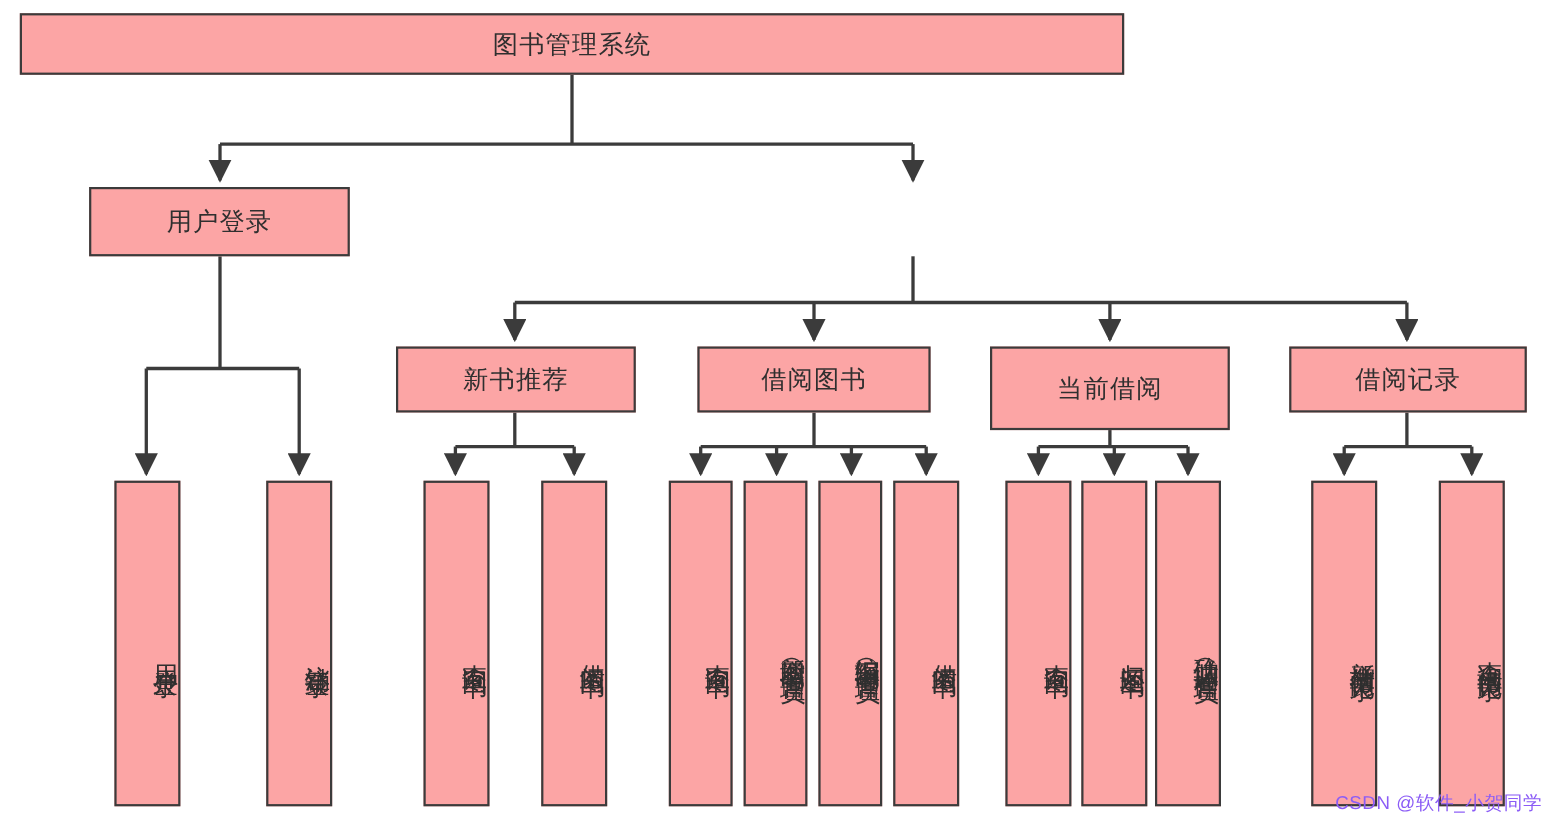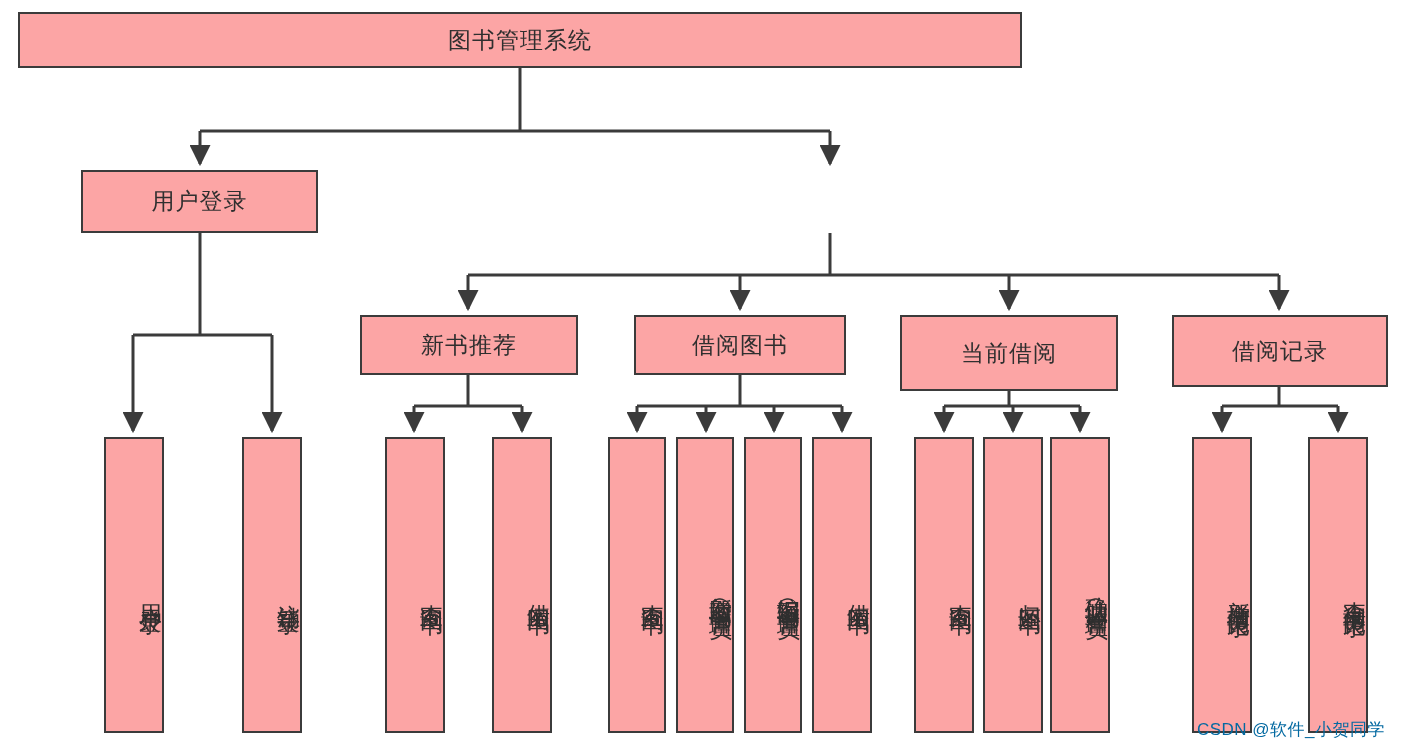--- a/index.html
+++ b/index.html
@@ -48,24 +48,24 @@
     align-items: flex-start;
     justify-content: center;
     line-height: 1.0;
   }
   .node-label {
     display: block;
     white-space: nowrap;
   }
   .watermark {
     position: absolute;
-    right: 20px;
+    right: 3px;
     bottom: 6px;
     font-size: 17px;
-    color: #0369a1;
+    color: #8b5cf6;
     z-index: 5;
     white-space: nowrap;
     letter-spacing: 0.5px;
   }
 </style>
 </head>
 <body>
 
 <div id="canvas">
 
@@ -132,21 +132,21 @@
 
   <div class="node horiz" style="left:360px; top:315px; width:218px; height:60px;">
     <span class="node-label">新书推荐</span>
   </div>
   <div class="node horiz" style="left:634px; top:315px; width:212px; height:60px;">
     <span class="node-label">借阅图书</span>
   </div>
   <div class="node horiz" style="left:900px; top:315px; width:218px; height:76px;">
     <span class="node-label">当前借阅</span>
   </div>
-  <div class="node horiz" style="left:1172px; top:315px; width:216px; height:72px;">
+  <div class="node horiz" style="left:1172px; top:315px; width:216px; height:60px;">
     <span class="node-label">借阅记录</span>
   </div>
 
   <div class="node vert" style="left:104px; top:437px; width:60px; height:296px;">
     <span class="node-label">用户登录</span>
   </div>
   <div class="node vert" style="left:242px; top:437px; width:60px; height:296px;">
     <span class="node-label">注销登录</span>
   </div>
 

